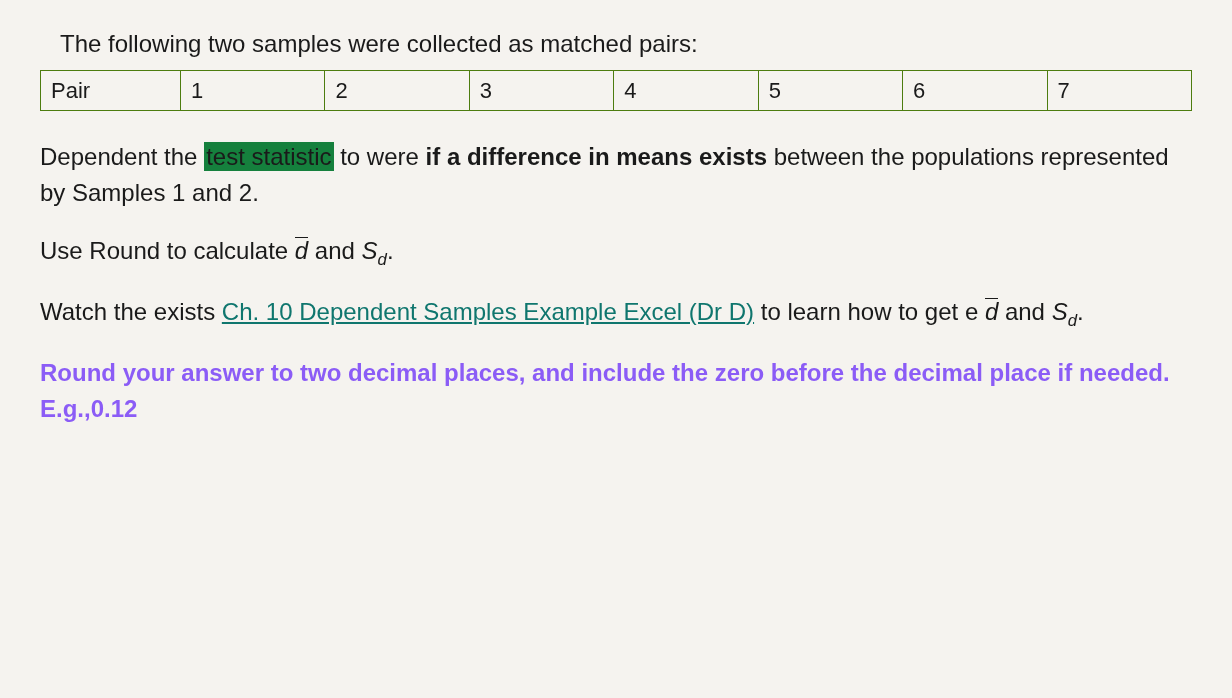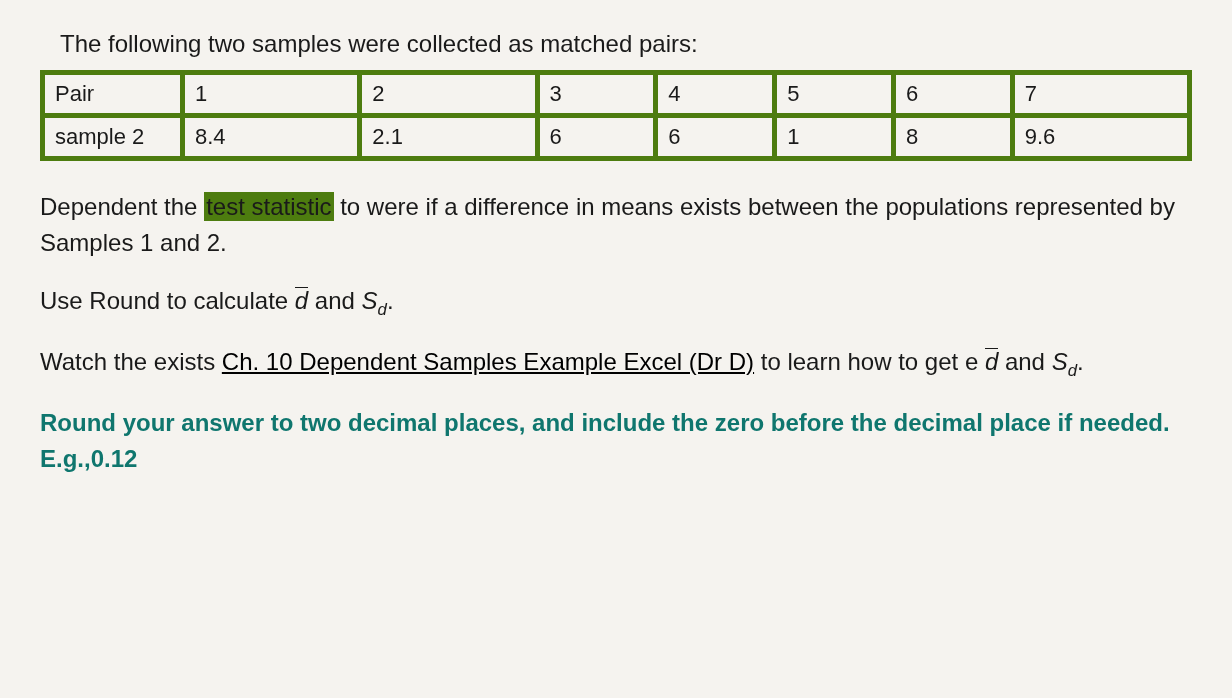--- a/index.html
+++ b/index.html
@@ -18,40 +18,40 @@
       font-size: 24px;
       margin-bottom: 12px;
       margin-left: 20px;
     }
     table {
       border-collapse: collapse;
       width: 100%;
       margin-bottom: 28px;
     }
     td {
-      border: 5px solid #4d7c0f;
+      border: 1px solid #4d7c0f;
       padding: 6px 10px;
       font-size: 22px;
       text-align: left;
       height: 40px;
     }
     td:first-child {
       width: 140px;
     }
     .paragraph {
       font-size: 24px;
       margin-bottom: 22px;
       line-height: 1.5;
     }
     .highlight {
-      background: #4d7c0f;
+      background: #15803d;
       padding: 1px 2px;
     }
     .bold {
-      font-weight: normal;
+      font-weight: bold;
       margin-top: 20px;
     }
     .math-d {
       font-style: italic;
       position: relative;
     }
     .math-bar::before {
       content: "";
       position: absolute;
       top: 0;
@@ -62,54 +62,44 @@
     .math-s {
       font-style: italic;
     }
     .math-sub {
       font-style: italic;
       font-size: 0.7em;
       vertical-align: sub;
     }
     .link {
       text-decoration: underline;
-      color: #000000;
+      color: #0f766e;
     }
     .bold-blue {
       font-weight: bold;
-      color: #0f766e;
+      color: #8b5cf6;
     }
   </style>
 </head>
 <body>
 
 <div class="intro">The following two samples were collected as matched pairs:</div>
 
 <table>
   <tbody>
       <tr>
     <td>Pair</td>
     <td>1</td>
     <td>2</td>
     <td>3</td>
     <td>4</td>
     <td>5</td>
     <td>6</td>
     <td>7</td>
   </tr>
-  <tr>
-    <td>sample 2</td>
-    <td>8.4</td>
-    <td>2.1</td>
-    <td>6</td>
-    <td>6</td>
-    <td>1</td>
-    <td>8</td>
-    <td>9.6</td>
-  </tr>
 </tbody>
   </table>
 
 <div class="paragraph">
   <span>Dependent the </span><span class="highlight">test statistic</span><span> to were </span><span class="bold">if a difference in means exists</span><span> between the populations represented by Samples 1 and 2.</span>
 </div>
 
 <div class="paragraph">
   <span>Use Round to calculate </span><span class="math-d math-bar">d</span><span> and </span><span class="math-s">S</span><span class="math-sub">d</span><span>.</span>
 </div>

